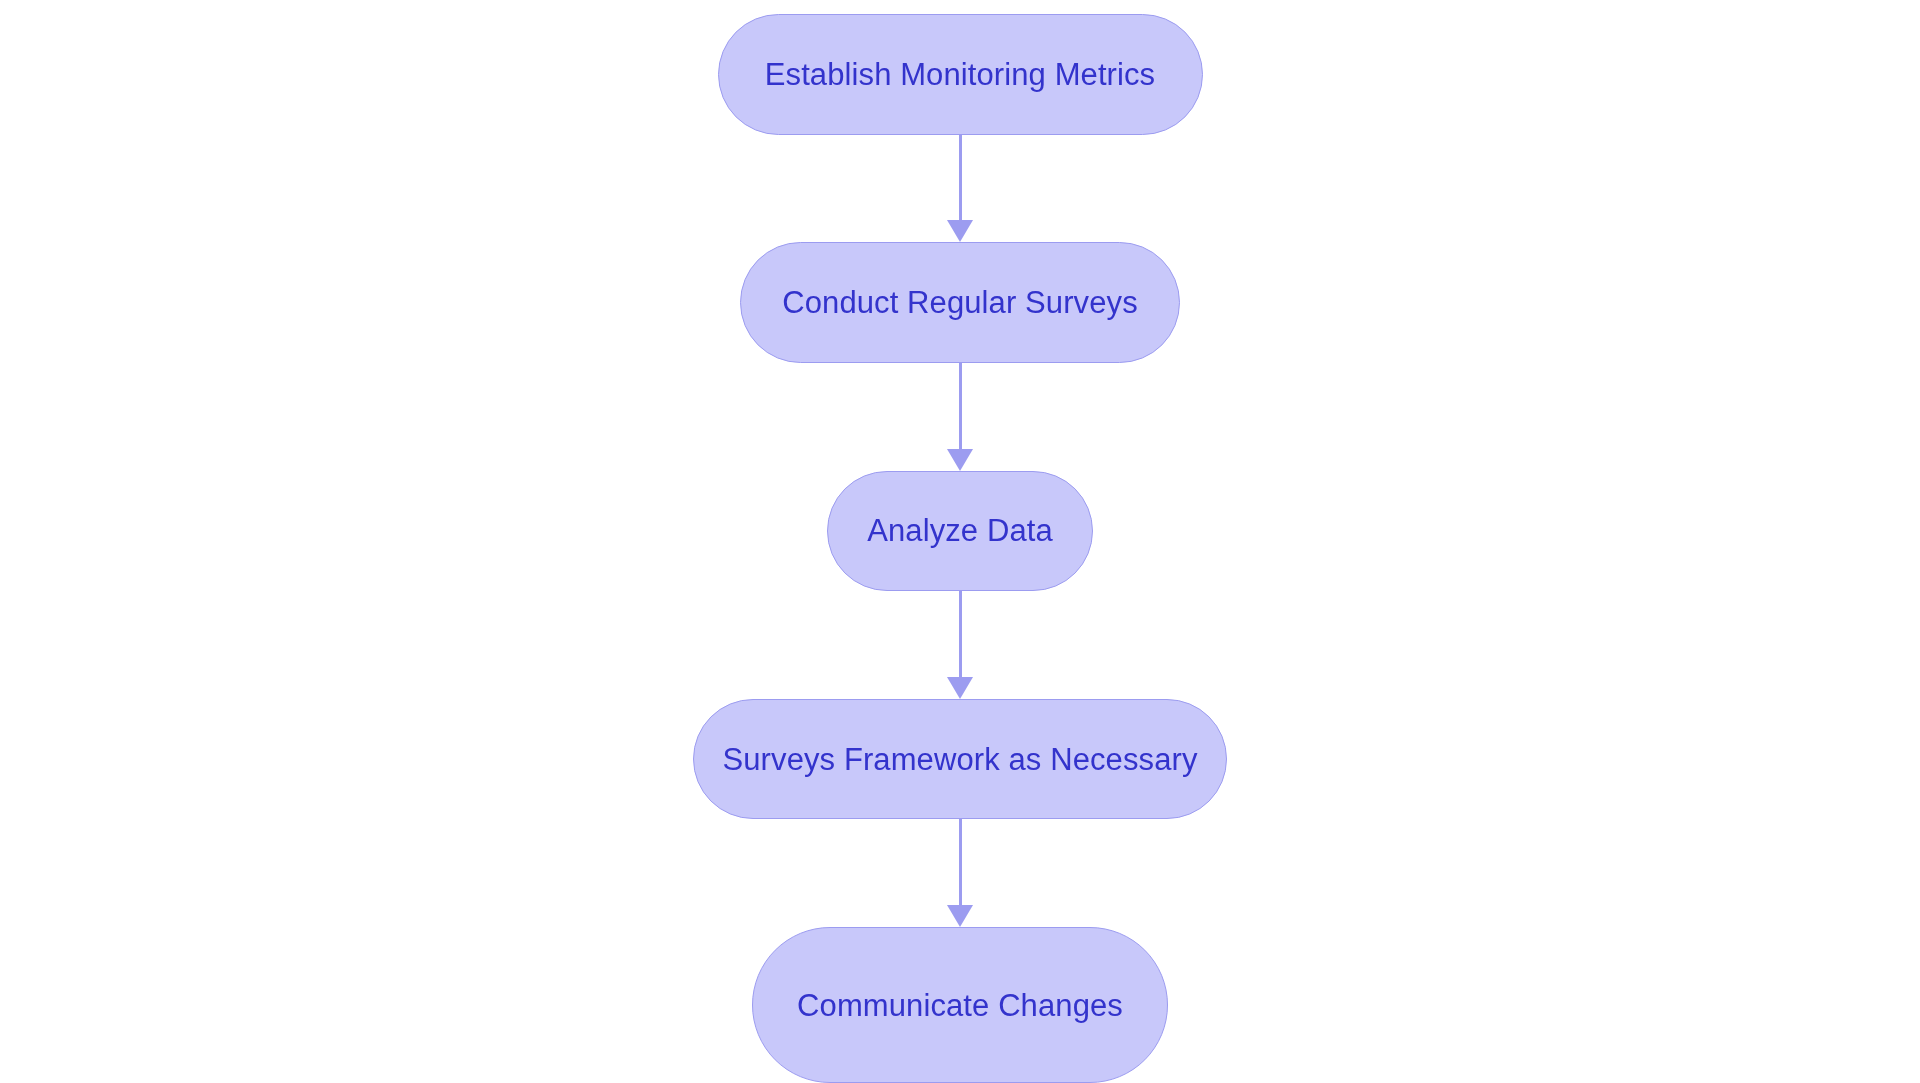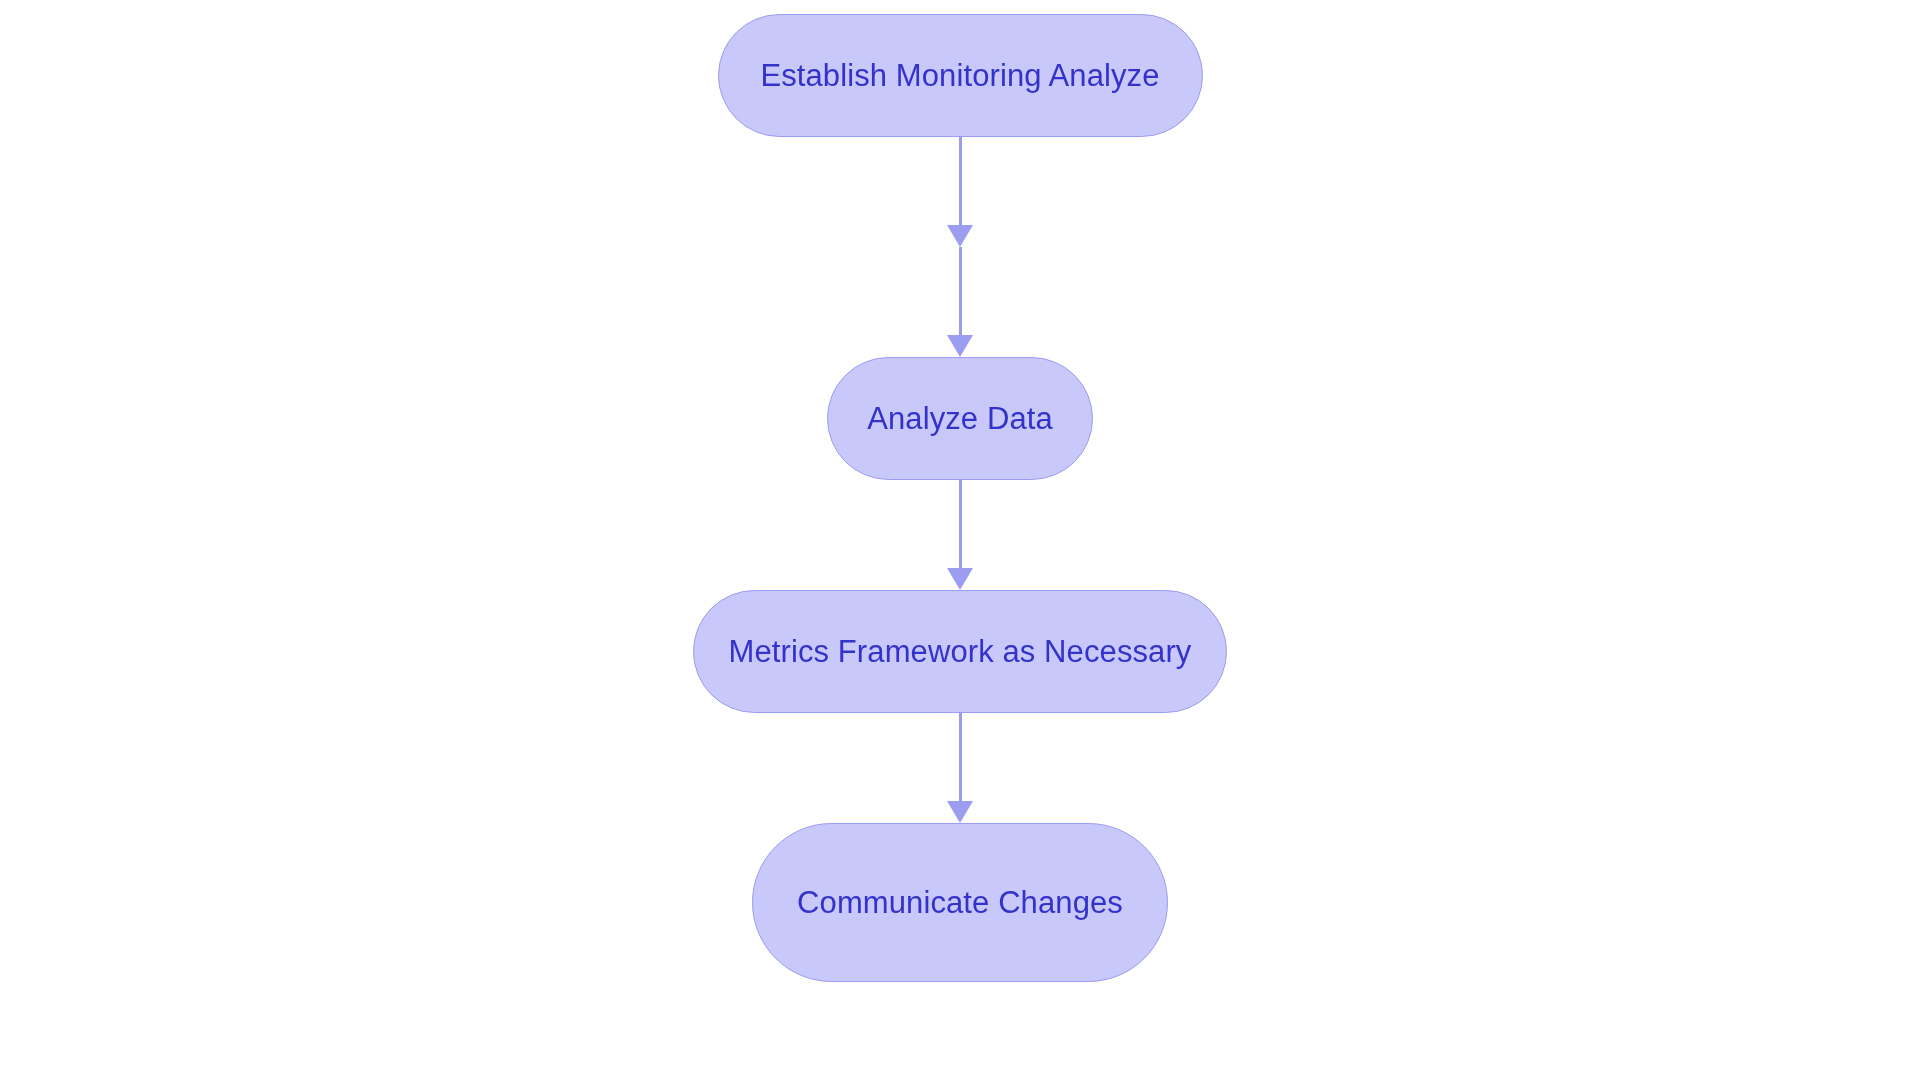--- a/index.html
+++ b/index.html
@@ -65,45 +65,48 @@
     border-top: 22px solid #9c9cf0;
   }
 </style>
 </head>
 <body>
 
 <div id="canvas">
   <div class="flow-column">
 
     <div class="node" style="width:485px;height:123px;margin-top:14px;">
-      <span class="node-label">Establish Monitoring Analyze</span>
+      <span class="node-label">Establish Monitoring Metrics</span>
     </div>
 
     <div class="connector" style="height:110px;">
       <div class="connector-line"></div>
       <div class="connector-head"></div>
     </div>
 
+    <div class="node" style="width:440px;height:123px;">
+      <span class="node-label">Conduct Regular Surveys</span>
+    </div>
 
     <div class="connector" style="height:110px;">
       <div class="connector-line"></div>
       <div class="connector-head"></div>
     </div>
 
     <div class="node" style="width:266px;height:123px;">
       <span class="node-label">Analyze Data</span>
     </div>
 
     <div class="connector" style="height:110px;">
       <div class="connector-line"></div>
       <div class="connector-head"></div>
     </div>
 
     <div class="node" style="width:534px;height:123px;">
-      <span class="node-label">Metrics Framework as Necessary</span>
+      <span class="node-label">Surveys Framework as Necessary</span>
     </div>
 
     <div class="connector" style="height:110px;">
       <div class="connector-line"></div>
       <div class="connector-head"></div>
     </div>
 
     <div class="node" style="width:416px;height:159px;">
       <span class="node-label">Communicate Changes</span>
     </div>

